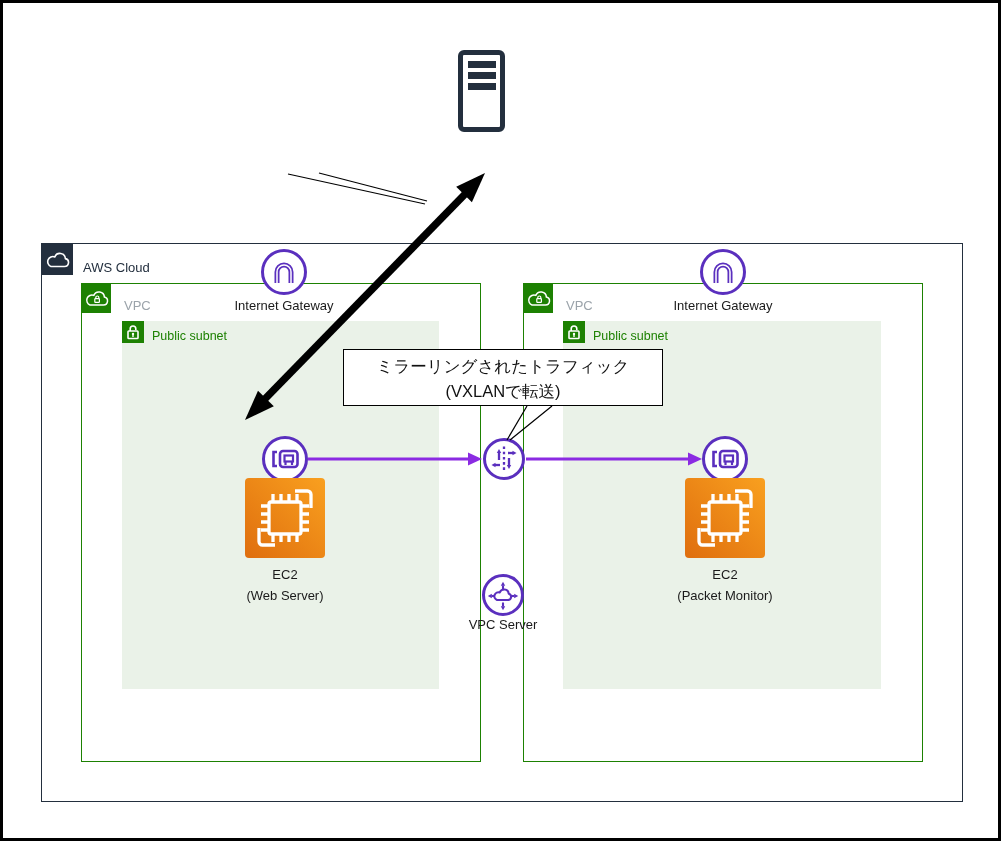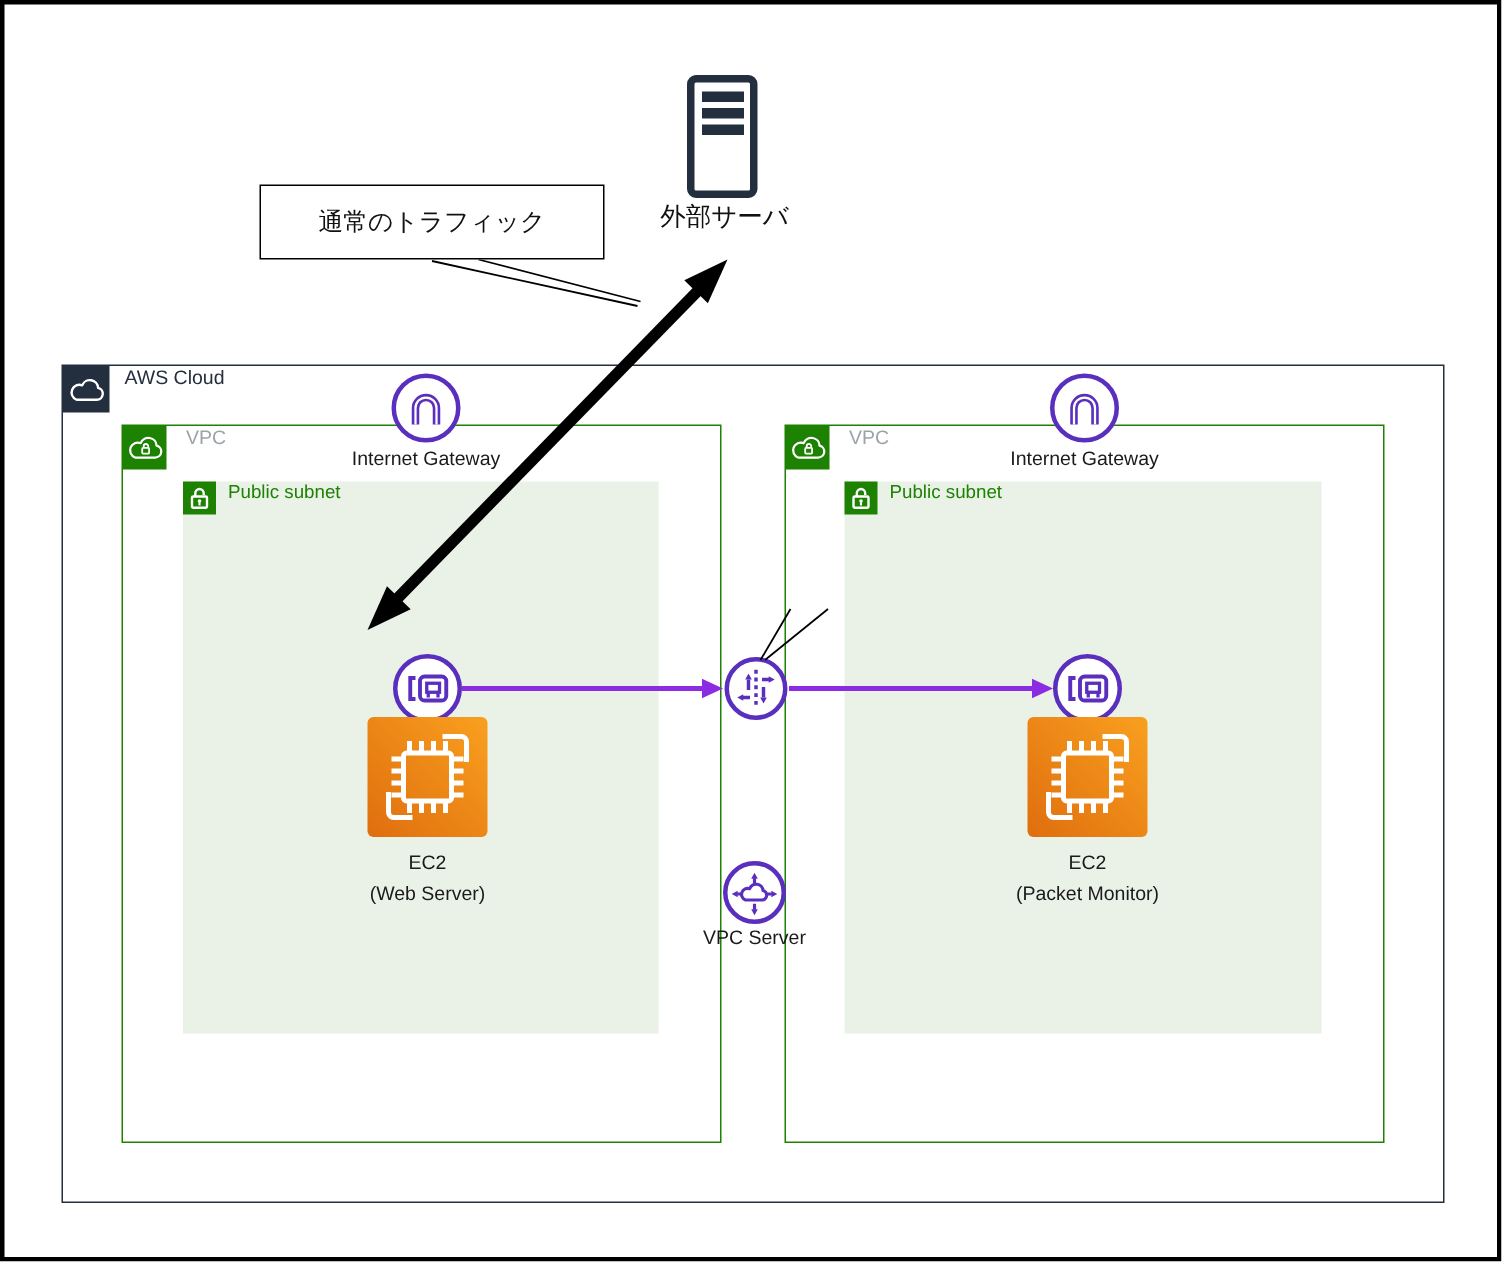--- a/index.html
+++ b/index.html
@@ -16,21 +16,21 @@
   
   .callout-box{background:#fff;border:1px solid #000;box-sizing:border-box;text-align:center;font-size:16.5px;}
   .normal-box{left:170px;top:120px;width:230px;height:50px;line-height:48px;}
   .mirror-box{left:340px;top:346px;width:320px;height:57px;padding-top:4px;line-height:25px;}
   
   .aws-cloud{left:38px;top:240px;width:922px;height:559px;border:1.4px solid #232F3E;box-sizing:border-box;}
   .vpc{top:280px;width:400px;height:479px;border:1.4px solid #1D8102;box-sizing:border-box;}
   .vpc-left{left:78px;} .vpc-right{left:520px;}
   .subnet{top:318px;height:368px;background:#EAF2E8;}
   .subnet-left{left:119px;width:317px;} .subnet-right{left:560px;width:318px;}
-  .group-header{display:flex;align-items:flex-start;}
+  .group-header{display:flex;align-items:flex-end;}
   .hdr-icon{display:flex;align-items:center;justify-content:center;flex:none;}
   .hdr-navy{width:31px;height:31px;background:#232F3E;}
   .hdr-green-lg{width:29px;height:29px;background:#1D8102;}
   .hdr-green-sm{width:22px;height:22px;background:#1D8102;}
   .hdr-label{margin-left:10px;font-size:13px;}
   .lbl-navy{color:#232F3E;} .lbl-gray{color:#9BA3AA;margin-left:13px;} .lbl-green{color:#1D8102;font-size:12.5px;margin-left:8px;}
   
   .circle{background:#fff;border:3px solid #5A2FBE;border-radius:50%;box-sizing:border-box;display:flex;align-items:center;justify-content:center;}
   .c46{width:46px;height:46px;} .c42{width:42px;height:42px;}
   .igw-left{left:258px;top:246px;} .igw-right{left:697px;top:246px;}
@@ -53,21 +53,20 @@
 </head>
 <body>
 
 <div class="stage">
 
   <div class="abs server-icon">
     <div class="server-bar"></div>
     <div class="server-bar"></div>
     <div class="server-bar"></div>
   </div>
-  <div class="abs server-label">外部サーバ</div>
 
   <div class="abs aws-cloud">
     <div class="group-header">
       <span class="hdr-icon hdr-navy">
         <svg width="24" height="16" viewBox="0 0 24 16">
             <path d="M5 14.5 h13.5 a4 4 0 0 0 .9-7.9 A5.5 5.5 0 0 0 8.8 4.9 A4.3 4.3 0 0 0 5 14.5 z" fill="none" stroke="#fff" stroke-width="1.6" stroke-linejoin="round"></path>
           </svg>
       </span>
       <span class="hdr-label lbl-navy">AWS Cloud</span>
     </div>
@@ -233,17 +232,18 @@
     <line class="blk" x1="257" y1="401" x2="467" y2="186"></line>
     <polygon points="482,170 468.9,199.2 453.2,183.8" fill="#000"></polygon>
     <polygon points="242,417 270.8,403.2 255,387.8" fill="#000"></polygon>
 
     <line class="parrow" x1="305" y1="456" x2="467" y2="456"></line>
     <polygon class="pfill" points="479,456 465,449.5 465,462.5"></polygon>
     <line class="parrow" x1="523" y1="456" x2="687" y2="456"></line>
     <polygon class="pfill" points="699,456 685,449.5 685,462.5"></polygon>
   </svg>
 
-  <div class="abs callout-box normal-box">
-    <span>通常のトラフィック</span>
+  <div class="abs callout-box mirror-box">
+    <div>ミラーリングされたトラフィック</div>
+    <div>(VXLANで転送)</div>
   </div>
 
 </div>
 
 </body></html>

